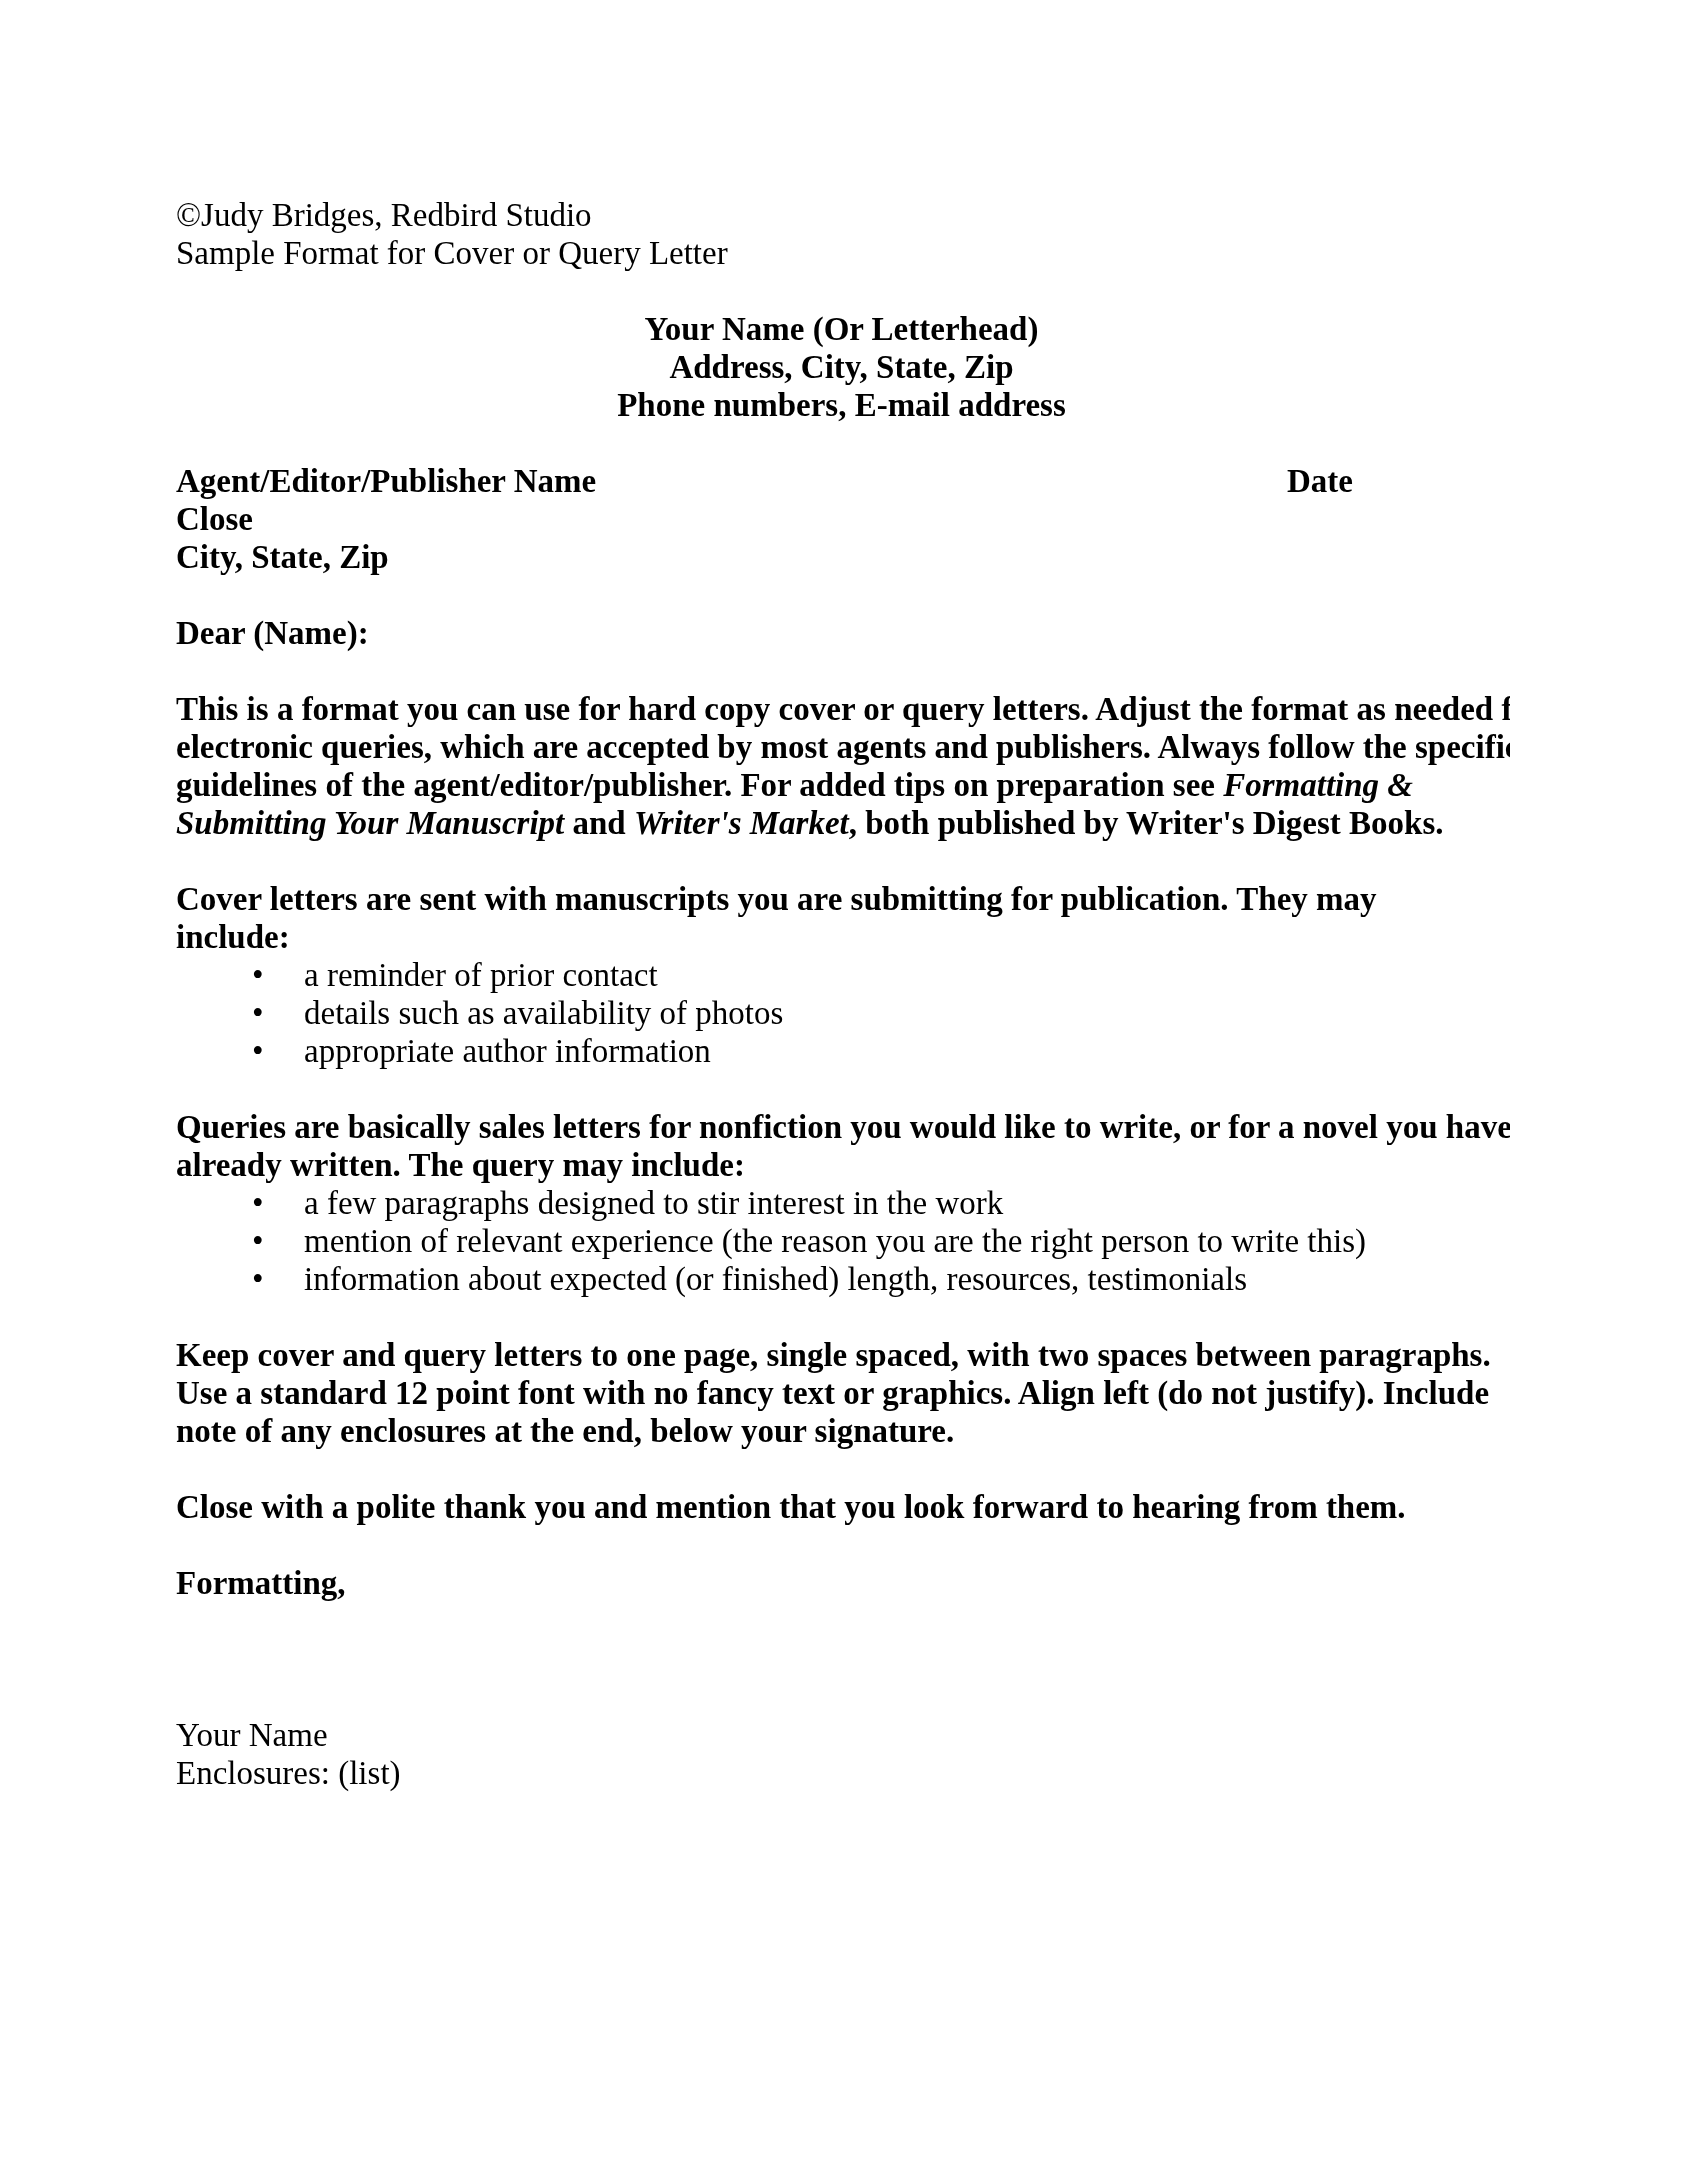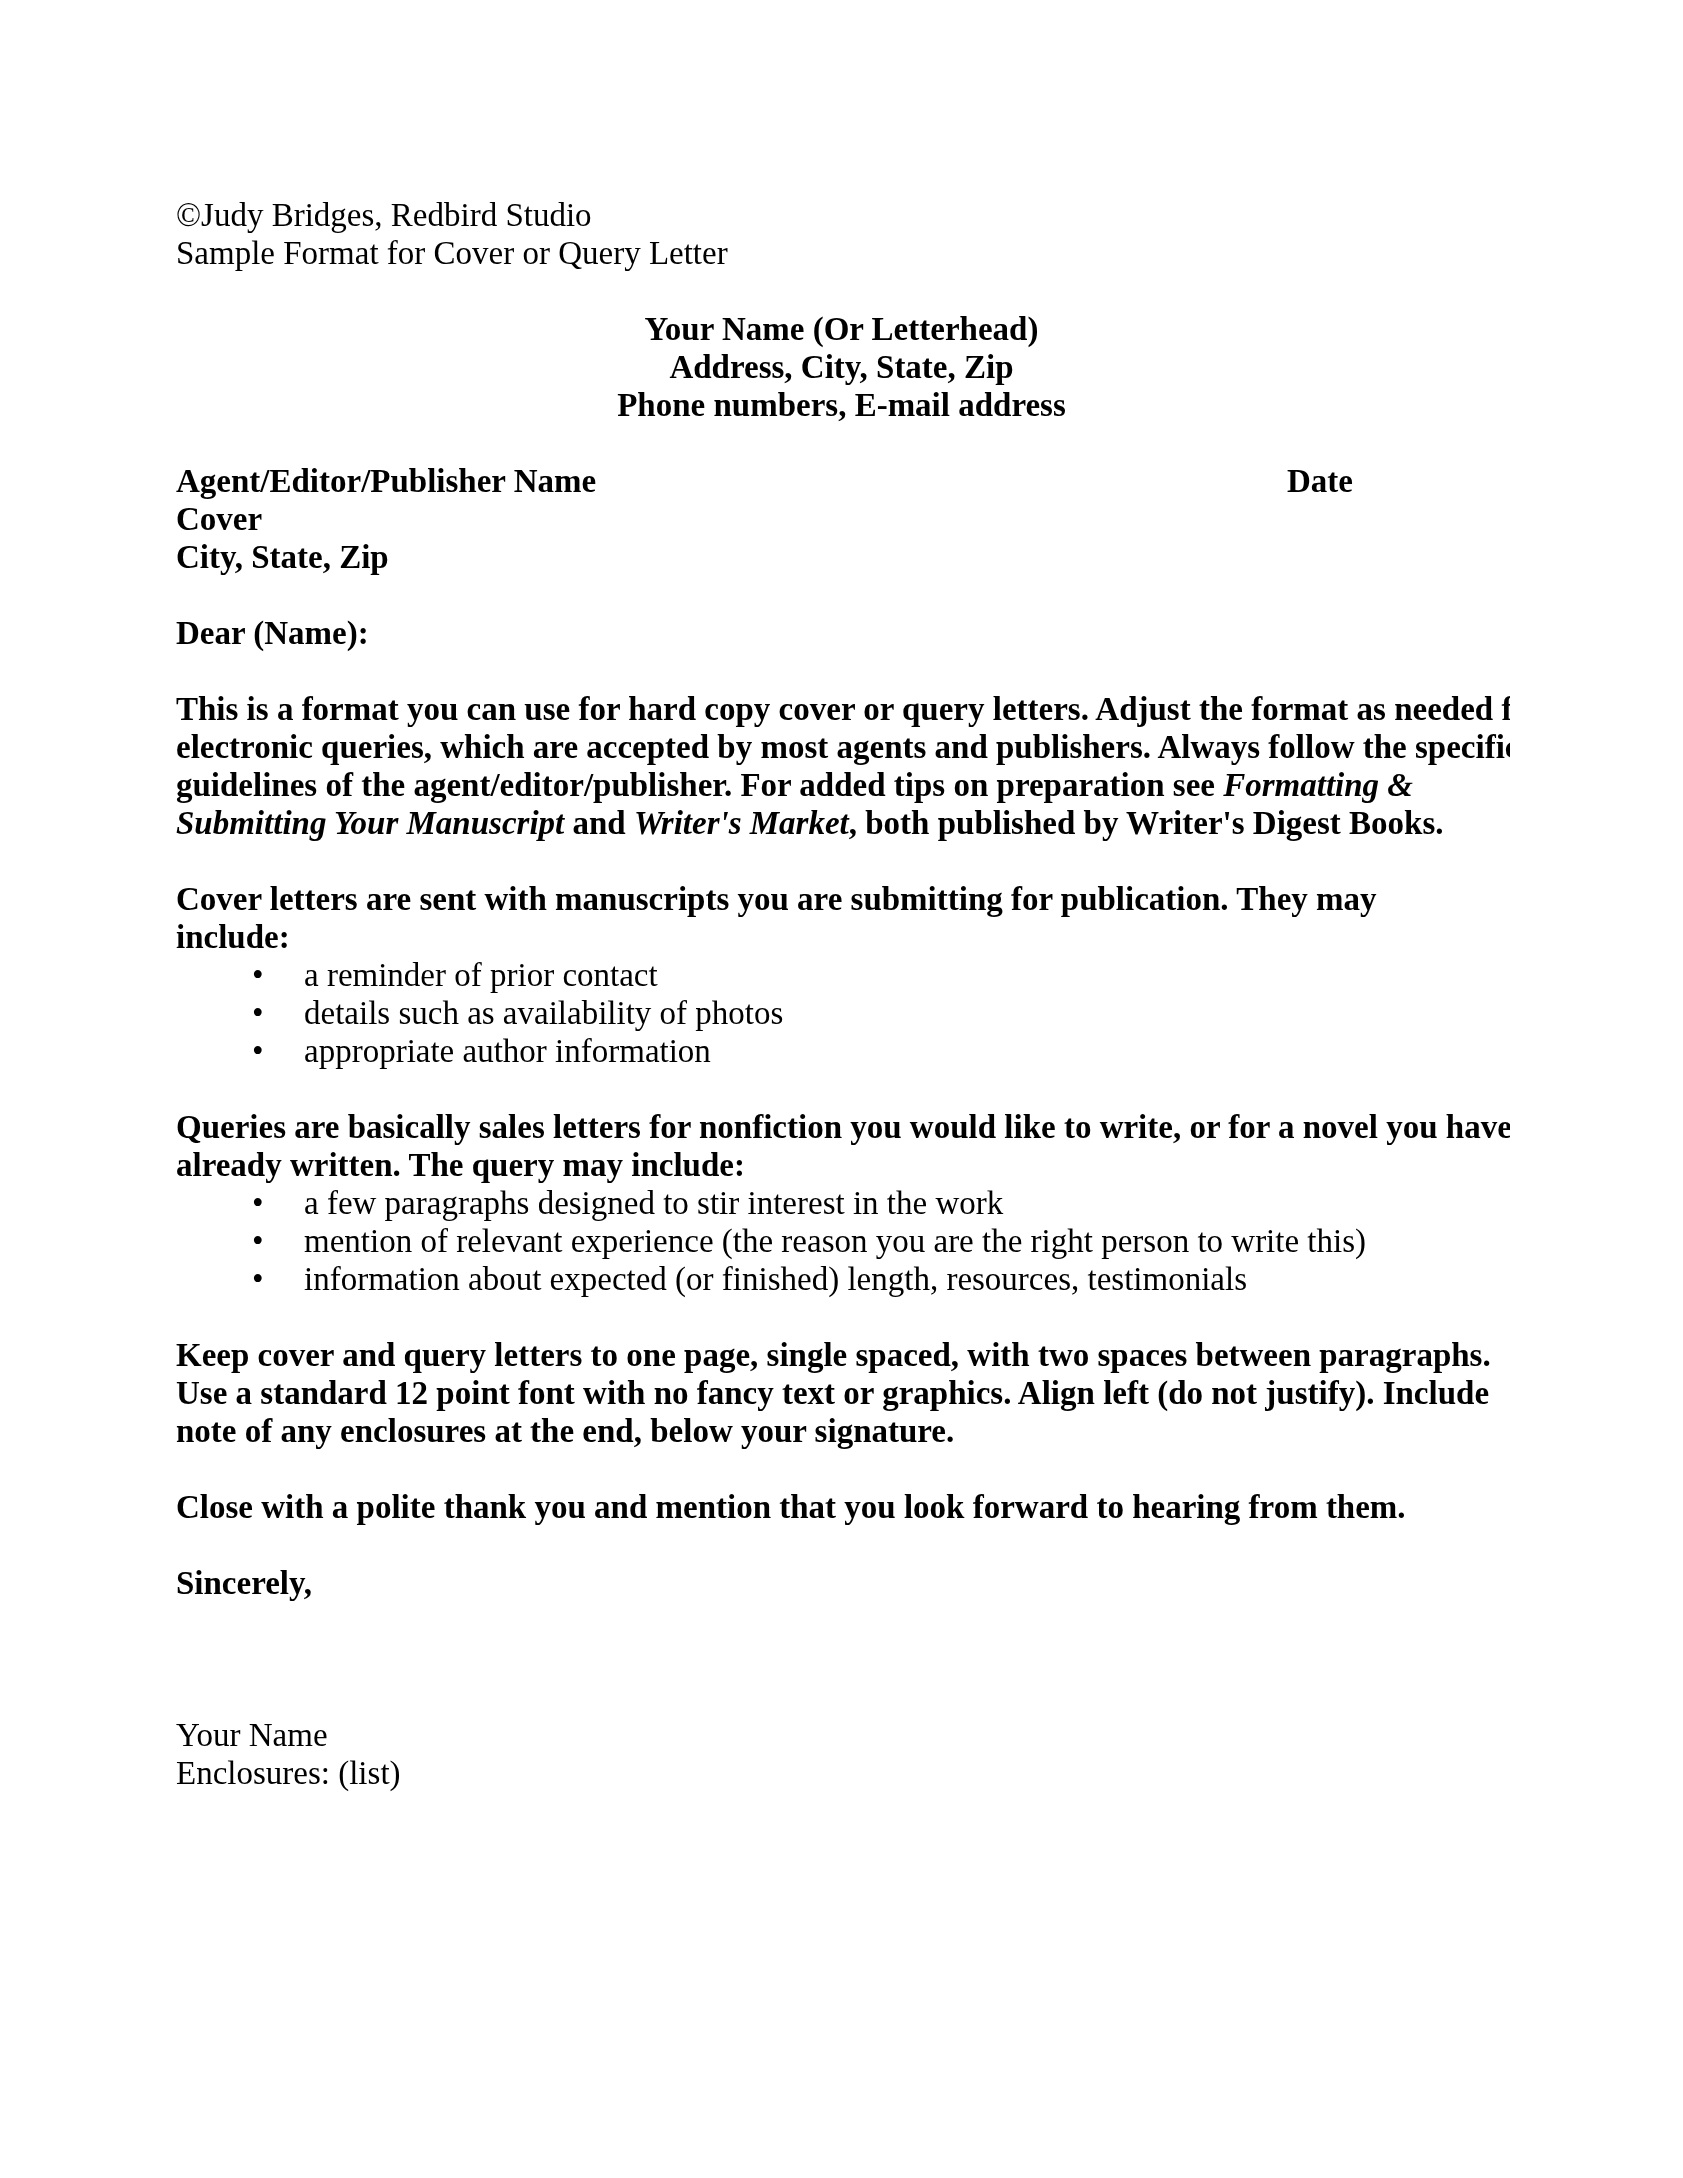--- a/index.html
+++ b/index.html
@@ -43,21 +43,21 @@
       <p>Your Name (Or Letterhead)</p>
       <p>Address, City, State, Zip</p>
       <p>Phone numbers, E-mail address</p>
     </div>
 
     <div class="gap1">
       <p class="recipient-name-line">
         <span>Agent/Editor/Publisher Name</span>
         <span class="date">Date</span>
       </p>
-      <p>Cover</p>
+      <p>Close</p>
       <p>City, State, Zip</p>
     </div>
 
     <p class="gap1">Dear (Name):</p>
 
     <p class="gap1 hardlines">This is a format you can use for hard copy cover or query letters. Adjust the format as needed for<br>electronic queries, which are accepted by most agents and publishers. Always follow the specific<br>guidelines of the agent/editor/publisher. For added tips on preparation see <i>Formatting &amp;</i><br><i>Submitting Your Manuscript</i> and <i>Writer's Market</i>, both published by Writer's Digest Books.</p>
 
     <p class="gap1">Cover letters are sent with manuscripts you are submitting for publication. They may include:</p>
 
     <div>
@@ -89,20 +89,20 @@
       <p class="bullet">
         <span class="dot">•</span>
         <span>information about expected (or finished) length, resources, testimonials</span>
       </p>
     </div>
 
     <p class="gap1 hardlines">Keep cover and query letters to one page, single spaced, with two spaces between paragraphs.<br>Use a standard 12 point font with no fancy text or graphics. Align left (do not justify). Include<br>note of any enclosures at the end, below your signature.</p>
 
     <p class="gap1">Close with a polite thank you and mention that you look forward to hearing from them.</p>
 
-    <p class="gap1">Sincerely,</p>
+    <p class="gap1">Formatting,</p>
 
     <p class="gap3">Your Name</p>
     <p>Enclosures: (list)</p>
 
   </div>
 </div>
 
 
 </body></html>

